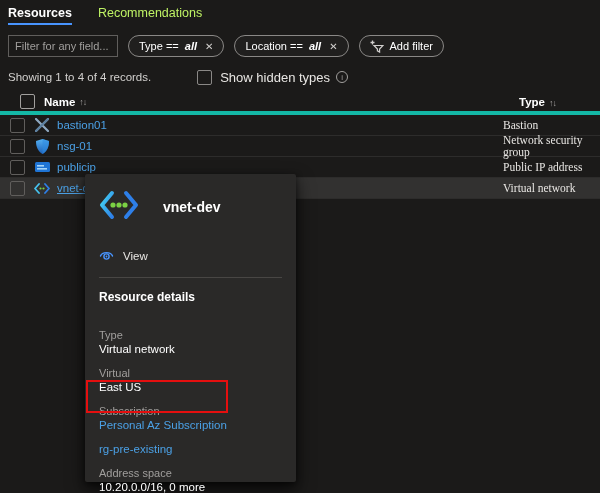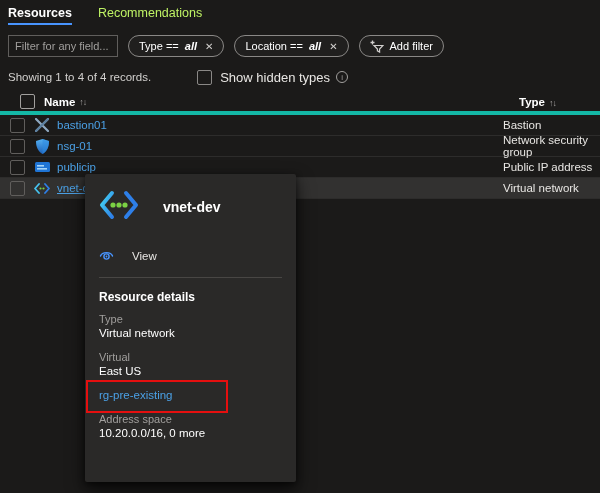--- a/index.html
+++ b/index.html
@@ -59,33 +59,33 @@
   .sort { color:#a19f9d; font-size:9px; margin-left:4px; letter-spacing:-1px; }
   .trow {
     position:relative; display:flex; align-items:center; height:21px;
     border-bottom:1px solid #2d2c2b; font-size:11.5px;
   }
   .trow.hl { background:#323130; }
   .trow .cb { margin-left:10px; border-color:#605e5c; }
   .ricon { width:16px; height:16px; margin-left:9px; flex:0 0 auto; display:flex; align-items:center; justify-content:center; }
   .rname { margin-left:7px; color:#4ba0e5; text-decoration:none; cursor:pointer; }
   .rname.u { text-decoration:underline; }
-  .rtype { position:absolute; left:503px; color:#e8e6e3; }
+  .rtype { position:absolute; left:503px; color:#e8e6e3;font-family:Liberation Serif, serif; }
   
   .popover {
     position:absolute; left:85px; top:174px; width:211px; height:308px;
     background:#2a2928; border-radius:2px;
     box-shadow:0 8px 18px rgba(0,0,0,.65), 0 2px 6px rgba(0,0,0,.5);
     padding:16px 14px 14px 14px;
   }
   .pop-head { display:flex; align-items:center; gap:24px; }
   .pop-title { font-size:14px; font-weight:bold; color:#ffffff; }
-  .pop-view { display:flex; align-items:center; gap:18px; margin-top:26px; color:#e8e6e3; font-size:11.5px; cursor:pointer; }
+  .pop-view { display:flex; align-items:center; gap:9px; margin-top:26px; color:#e8e6e3; font-size:11.5px; cursor:pointer; }
   .pop-divider { height:1px; background:#484644; margin:14px 0 12px 0; }
-  .pop-section { font-weight:bold; color:#ffffff; font-size:12px; margin-bottom:8px; }
+  .pop-section { font-weight:bold; color:#ffffff; font-size:12px; margin-bottom:24px; }
   .field { margin-bottom:9px; }
   .field .lbl { color:#a19f9d; font-size:11px; line-height:14px; }
   .field .val { color:#ffffff; font-size:11.5px; line-height:15px; }
   .field .val.link { color:#4ba0e5; cursor:pointer; }
   
   .red-box {
     position:absolute; left:86px; top:380px; width:142px; height:33px;
     border:2px solid #e50f0f; pointer-events:none;
   }
 </style>
@@ -232,20 +232,24 @@
 
     <div class="field">
       <div class="lbl">Type</div>
       <div class="val">Virtual network</div>
     </div>
     <div class="field">
       <div class="lbl">Virtual</div>
       <div class="val">East US</div>
     </div>
     <div class="field">
+      <div class="lbl">Subscription</div>
+      <div class="val link">Personal Az Subscription</div>
+    </div>
+    <div class="field">
       <div class="val link">rg-pre-existing</div>
     </div>
     <div class="field">
       <div class="lbl">Address space</div>
       <div class="val">10.20.0.0/16, 0 more</div>
     </div>
 
   </div>
 
   <div class="red-box"></div>

